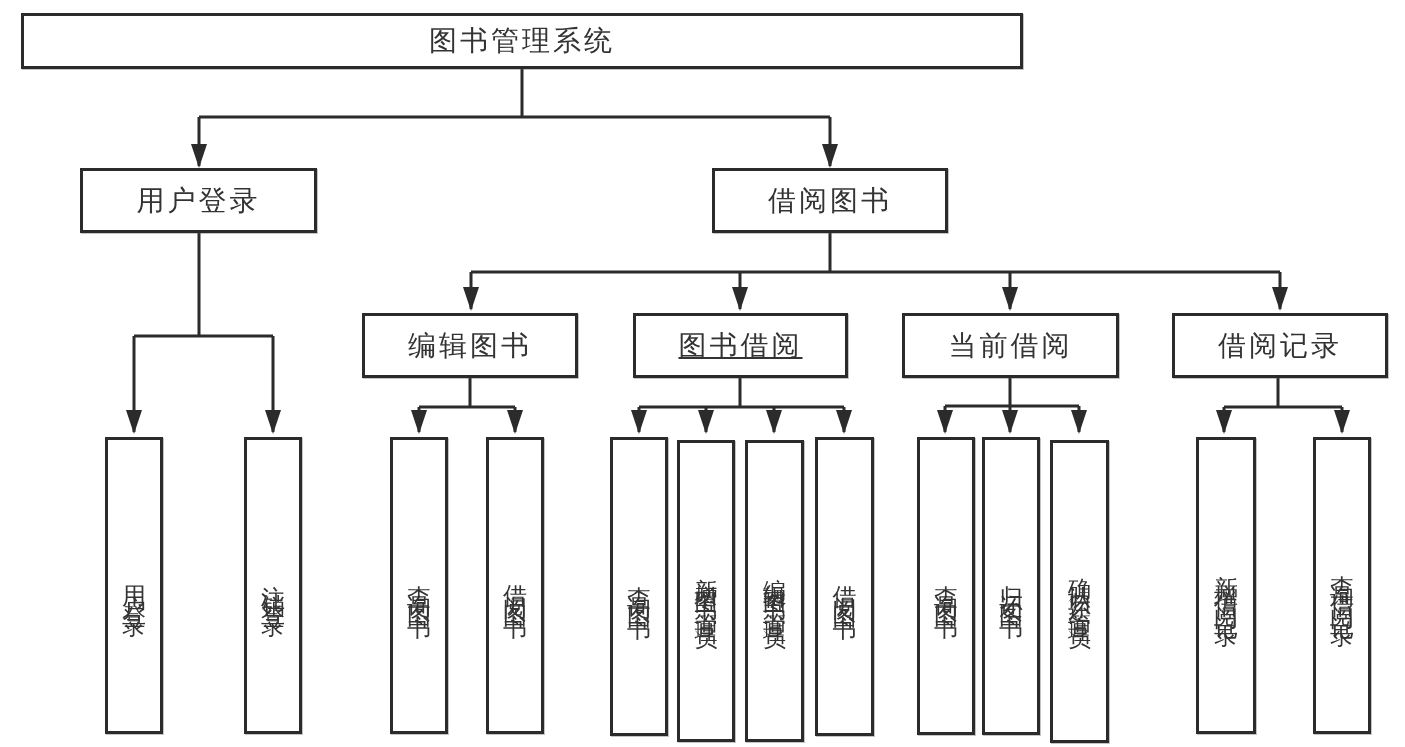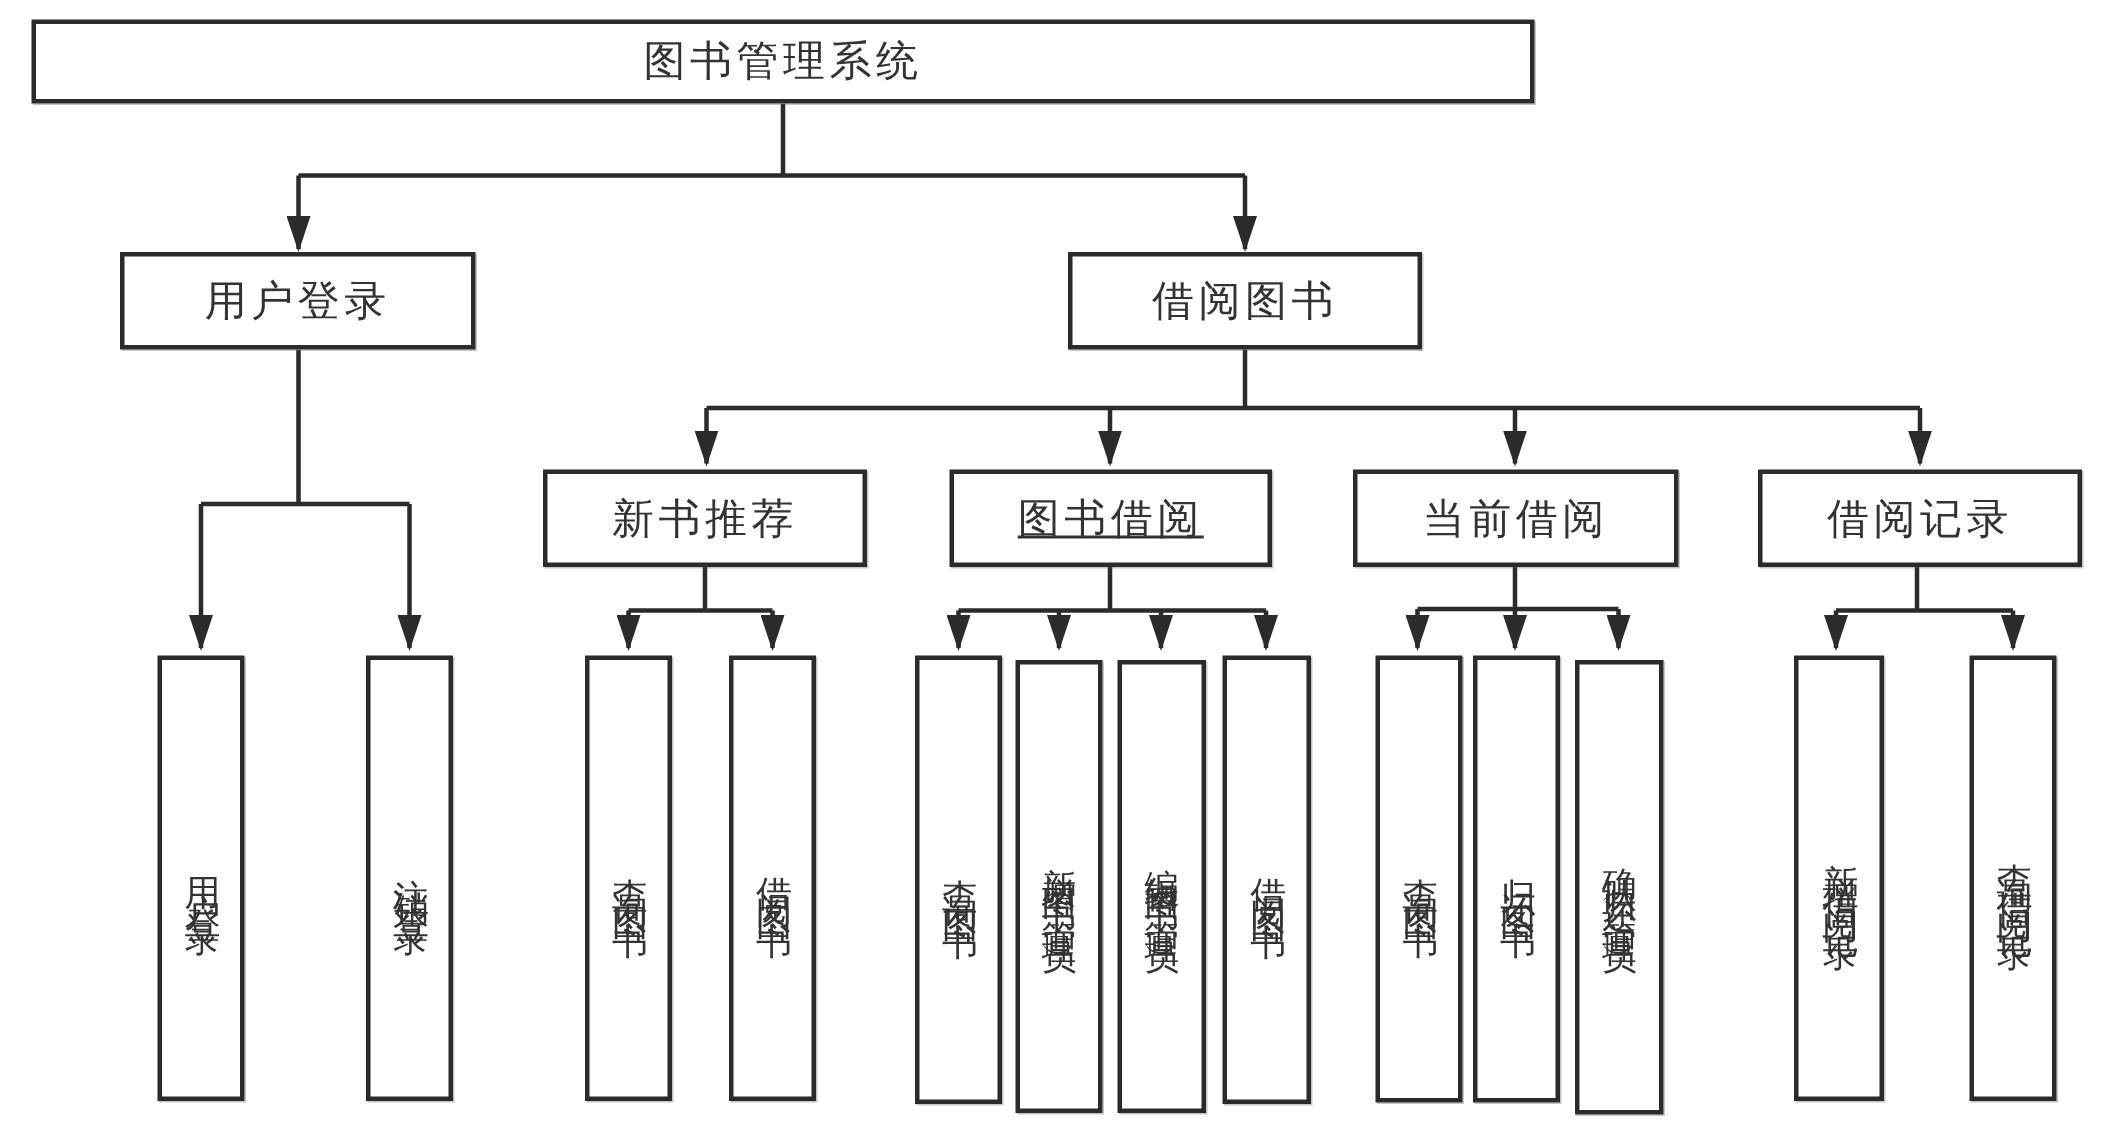--- a/index.html
+++ b/index.html
@@ -113,21 +113,21 @@
   </div>
 
   <div class="hbox" style="left:80px;top:168px;width:237px;height:65px;">
     <span>用户登录</span>
   </div>
   <div class="hbox" style="left:712px;top:168px;width:236px;height:65px;">
     <span>借阅图书</span>
   </div>
 
   <div class="hbox" style="left:362px;top:313px;width:216px;height:65px;">
-    <span>新书推荐</span>
+    <span>编辑图书</span>
   </div>
   <div class="hbox" style="left:633px;top:313px;width:215px;height:65px;text-decoration:underline;">
     <span>图书借阅</span>
   </div>
   <div class="hbox" style="left:902px;top:313px;width:217px;height:65px;">
     <span>当前借阅</span>
   </div>
   <div class="hbox" style="left:1172px;top:313px;width:216px;height:65px;">
     <span>借阅记录</span>
   </div>

